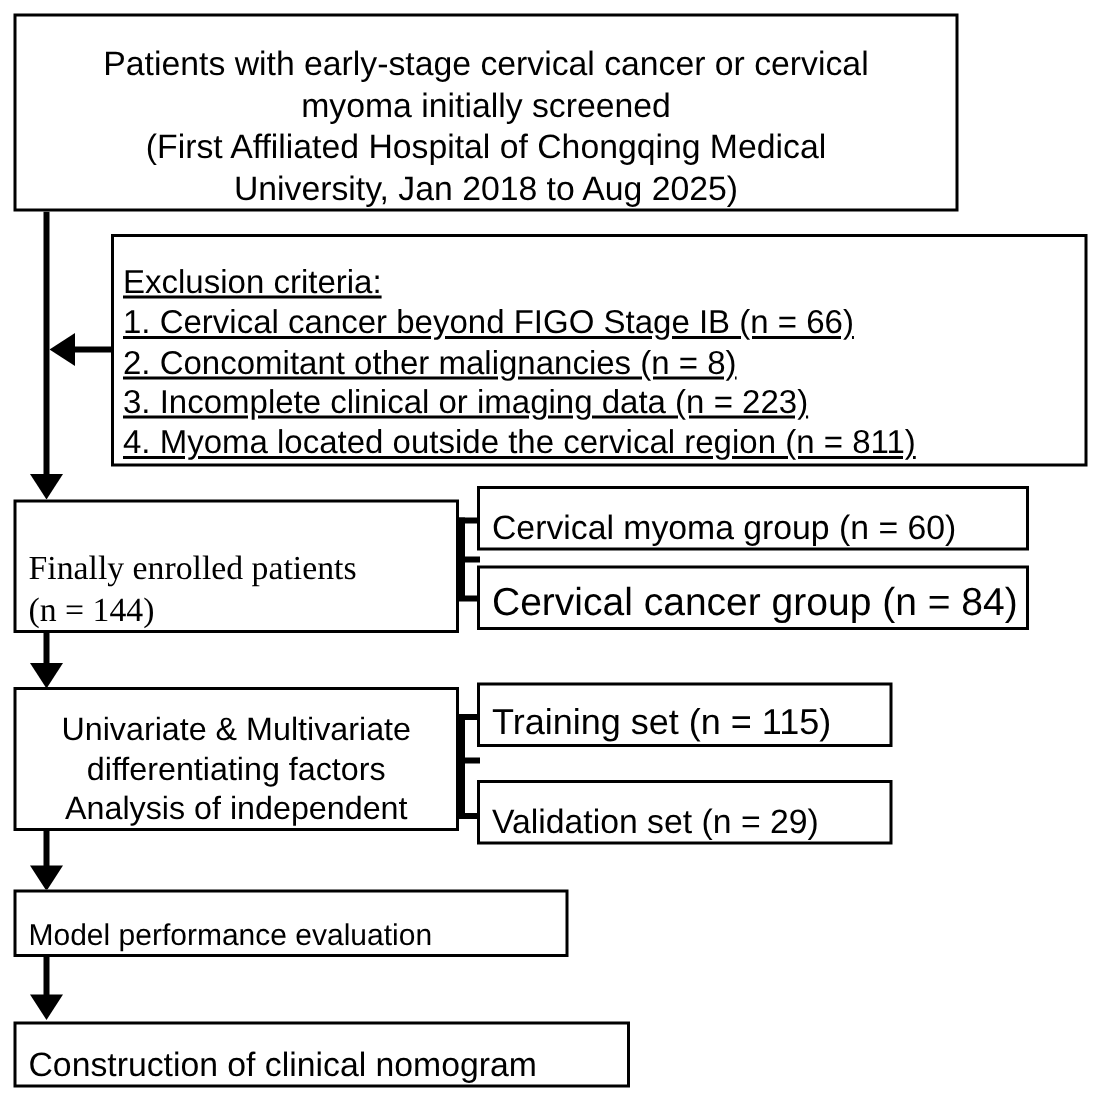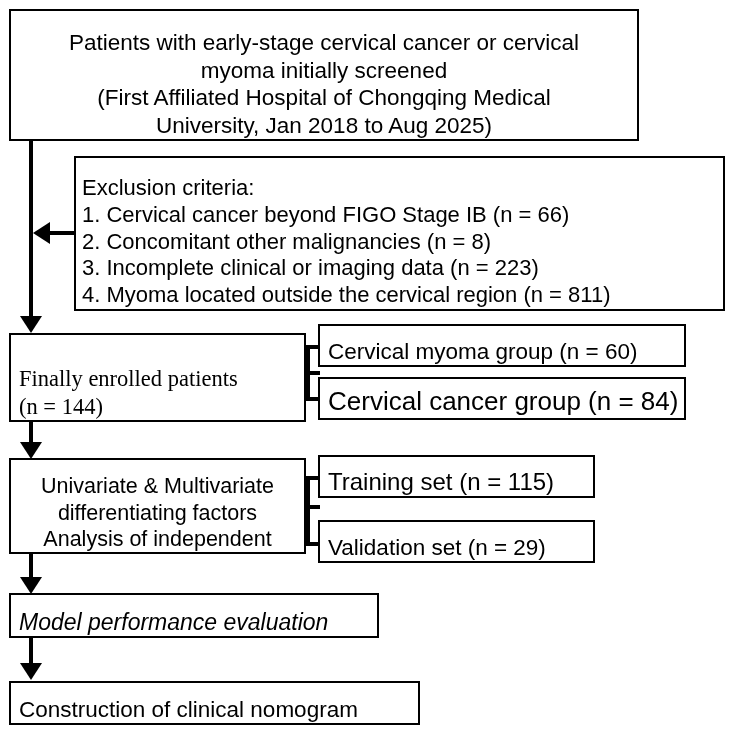--- a/index.html
+++ b/index.html
@@ -34,21 +34,21 @@
   .center { align-items: center; text-align: center; }
   .left   { align-items: flex-start; text-align: left; }
 
   
   #box-screened {
     left: 9px; top: 9px; width: 630px; height: 132px;
     font-size: 22.5px; padding: 0 8px;
   }
   #box-exclusion {
     left: 74px; top: 156px; width: 651px; height: 155px;
-    font-size: 22px; padding: 0 6px;
+    font-size: 22px; padding: 0 6px; text-decoration: underline;
   }
   #box-enrolled {
     left: 9px; top: 333px; width: 297px; height: 89px;
     font-size: 22.5px; padding: 0 8px; font-family: Liberation Serif, serif;
   }
   #box-myoma {
     left: 318px; top: 324px; width: 368px; height: 43px;
     font-size: 22.5px; padding: 0 8px;
   }
   #box-cancer {
@@ -62,21 +62,21 @@
   #box-training {
     left: 318px; top: 455px; width: 277px; height: 43px;
     font-size: 24px; padding: 0 8px;
   }
   #box-validation {
     left: 318px; top: 520px; width: 277px; height: 43px;
     font-size: 22.5px; padding: 0 8px;
   }
   #box-evaluation {
     left: 9px; top: 593px; width: 370px; height: 45px;
-    font-size: 23px; padding: 0 8px; font-style: italic;
+    font-size: 20px; padding: 0 8px;
   }
   #box-nomogram {
     left: 9px; top: 681px; width: 411px; height: 44px;
     font-size: 22.5px; padding: 0 8px;
   }
 
   
   .vline {
     position: absolute;
     width: 4px;

